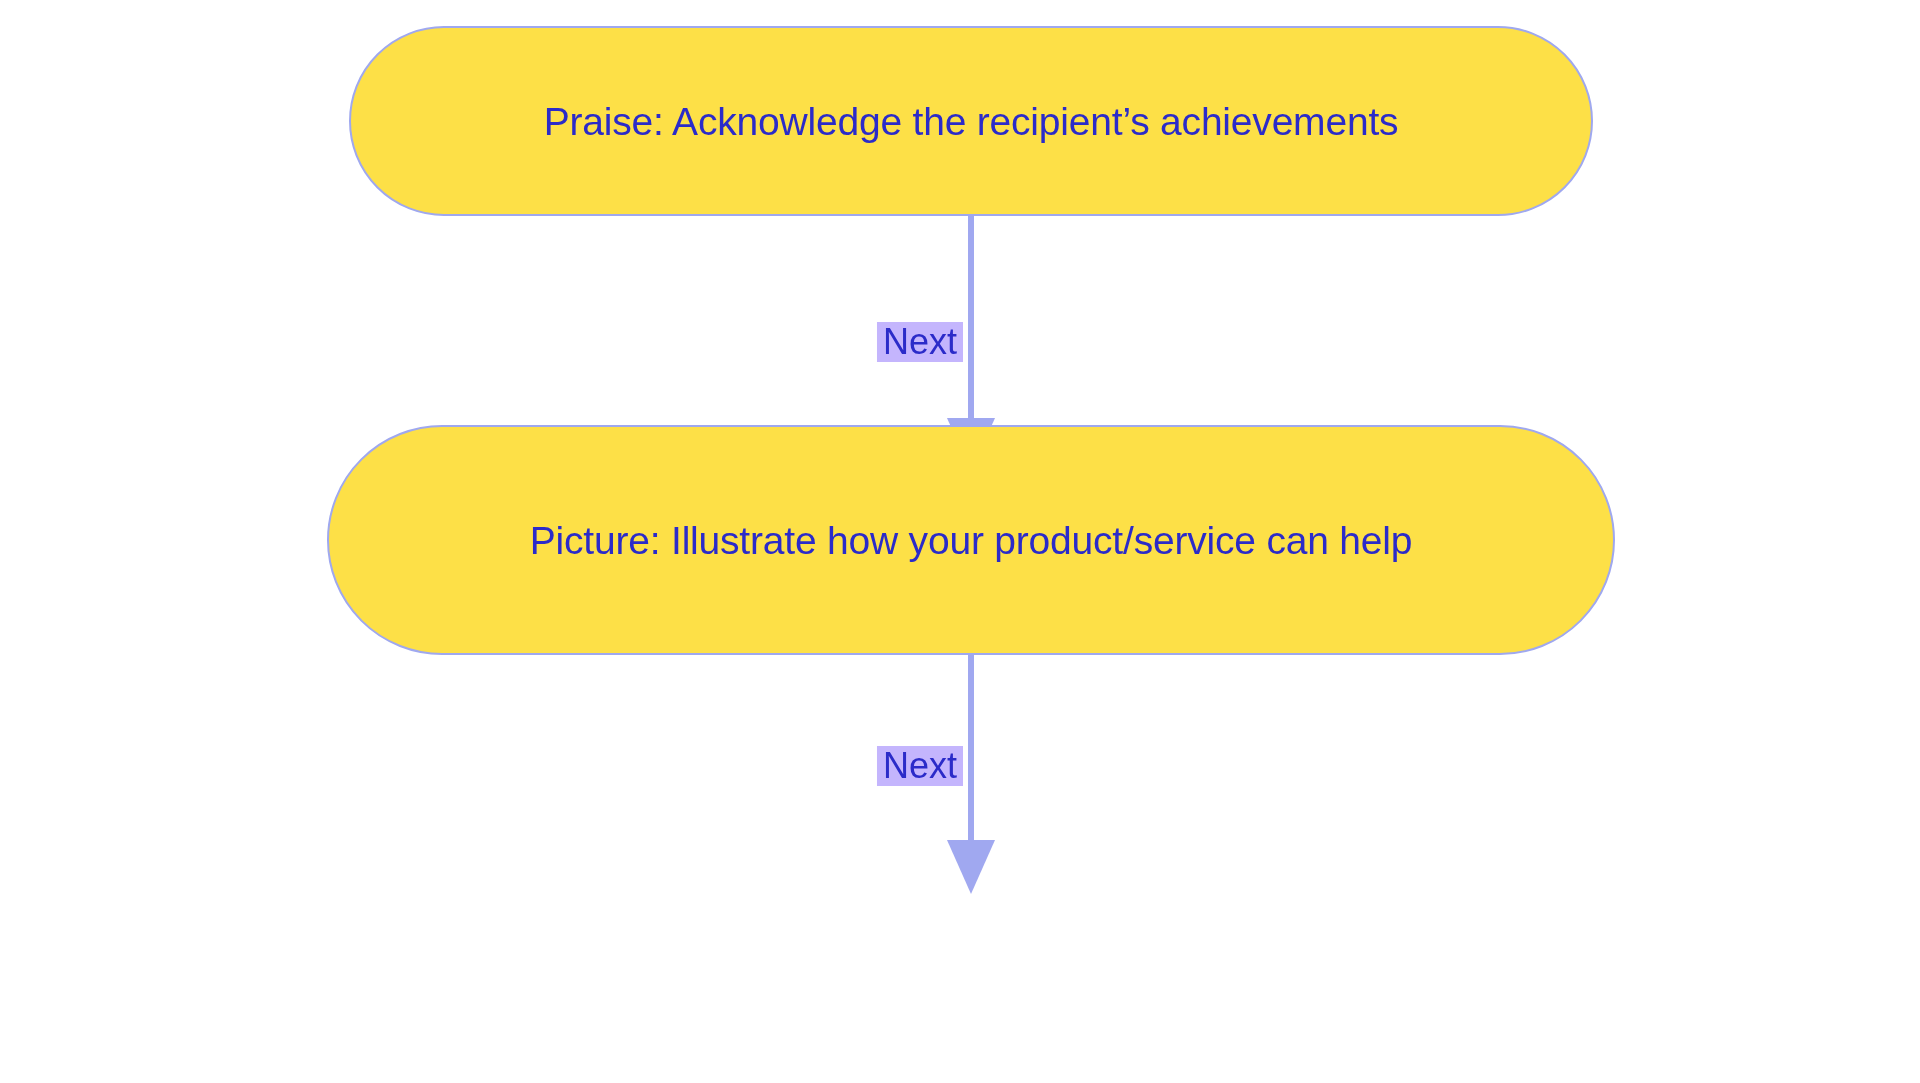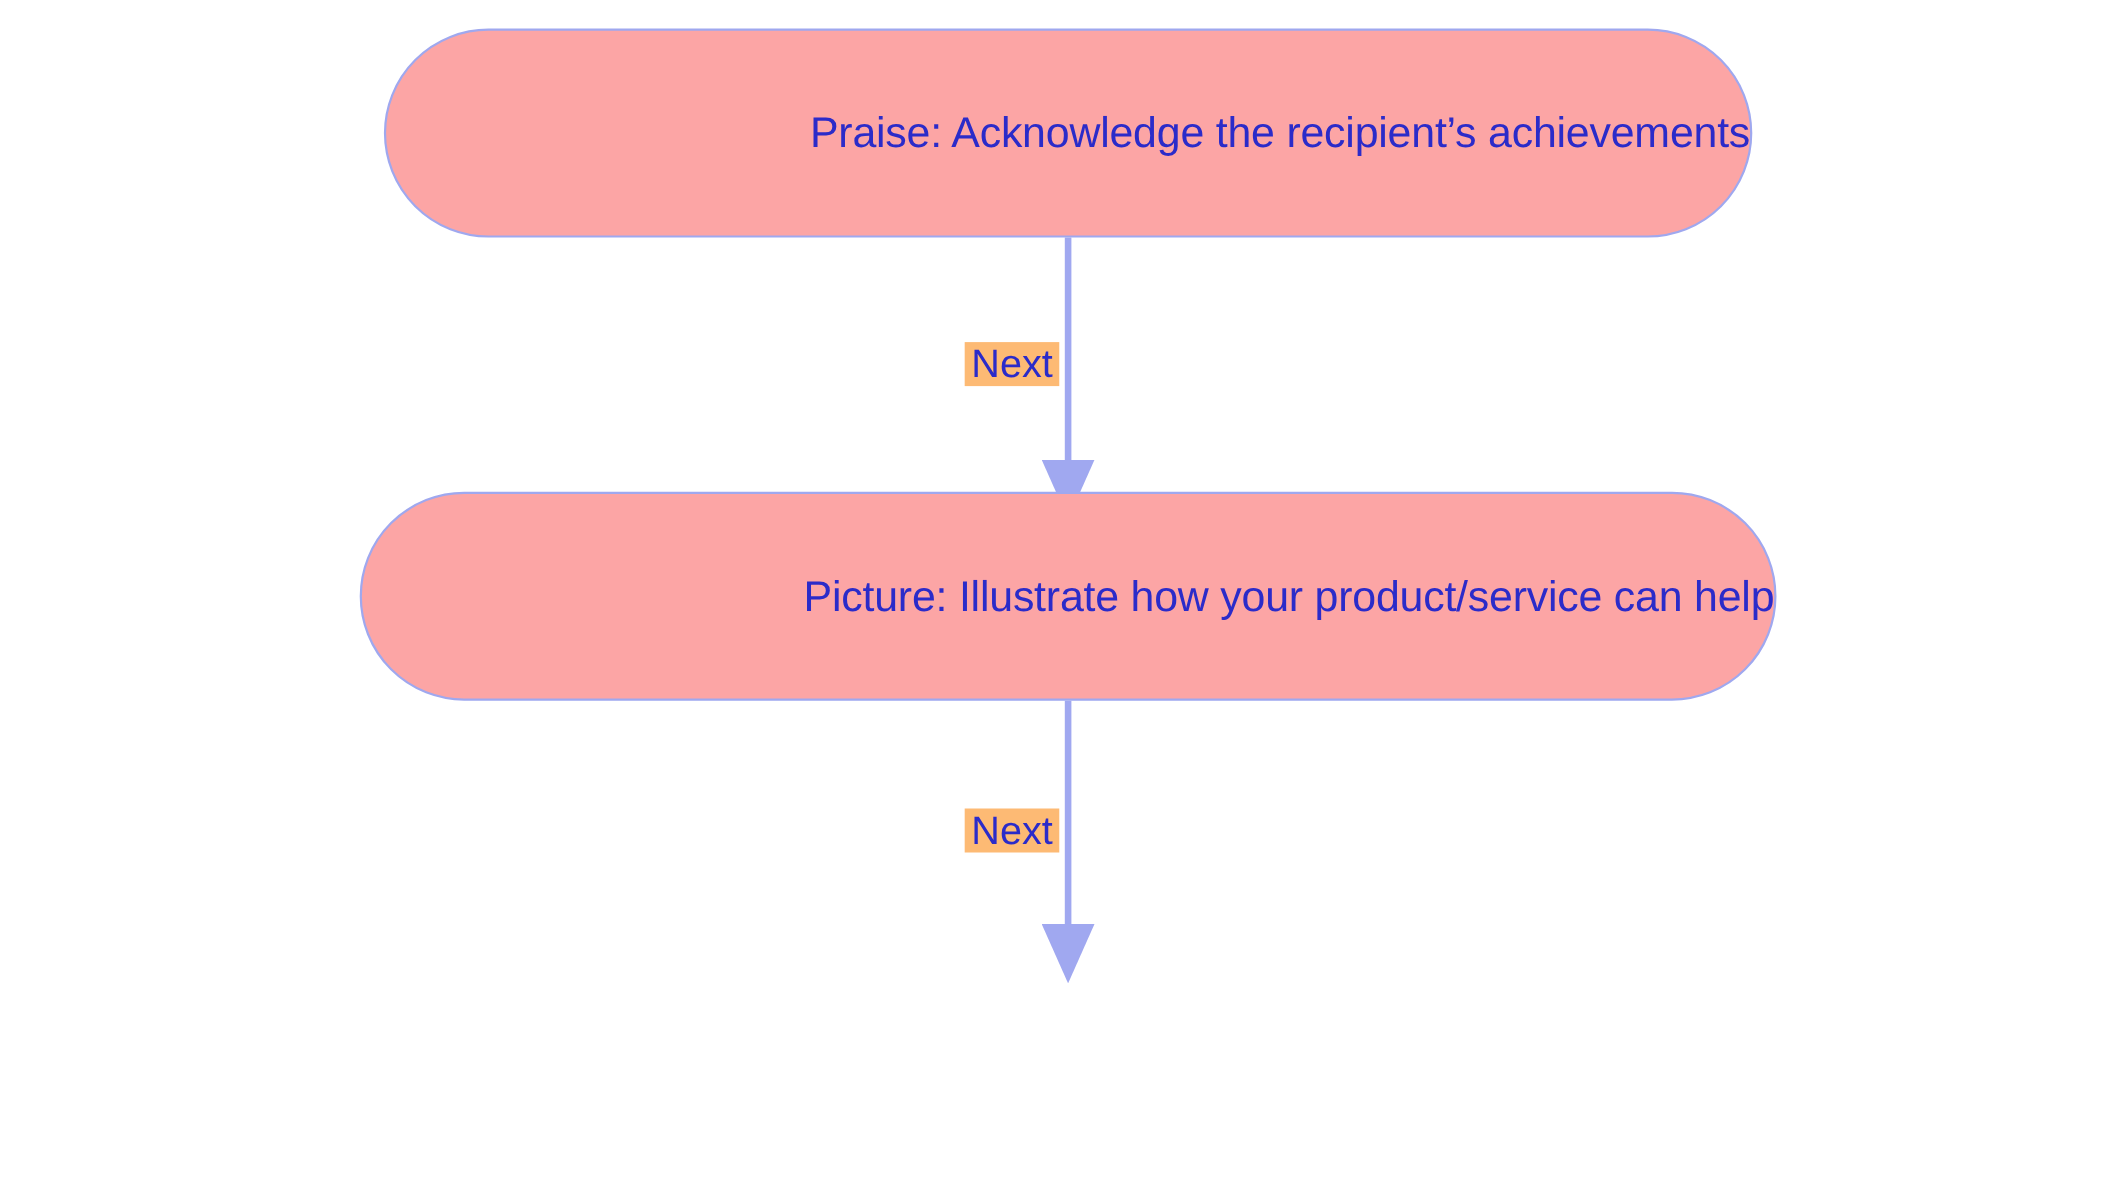--- a/index.html
+++ b/index.html
@@ -27,22 +27,22 @@
     display: flex;
     flex-direction: column;
     align-items: center;
   }
 
   .node {
     position: absolute;
     box-sizing: border-box;
     display: flex;
     align-items: center;
-    justify-content: flex-end;
-    background: #fca5a5;
+    justify-content: center;
+    background: #fde047;
     border: 2px solid #9fa8ef;
     border-radius: 999px;
     color: #2b2bc9;
     white-space: nowrap;
     letter-spacing: -0.2px;
   }
 
   .node-label {
     font-size: 39px;
     line-height: 1;
@@ -54,42 +54,43 @@
   #node-praise {
     left: 349px;
     top: 26px;
     width: 1244px;
     height: 190px;
   }
 
   
   #node-picture {
     left: 327px;
-    top: 447px;
+    top: 425px;
     width: 1288px;
-    height: 190px;
+    height: 230px;
   }
 
   
   #node-push {
     left: 530px;
     top: 869px;
     width: 882px;
     height: 190px;
   }
 
   .edge-label {
     position: absolute;
     font-size: 36px;
     line-height: 1;
     color: #2b2bc9;
     white-space: nowrap;
     transform: translateX(-50%);
-    background: #fdba74;
+    background: #c4b5fd;
     padding: 2px 6px;
+    margin-top: 11px;
   }
 
   #edge-label-1 {
     left: 920px;
     top: 311px;
   }
 
   #edge-label-2 {
     left: 920px;
     top: 735px;

